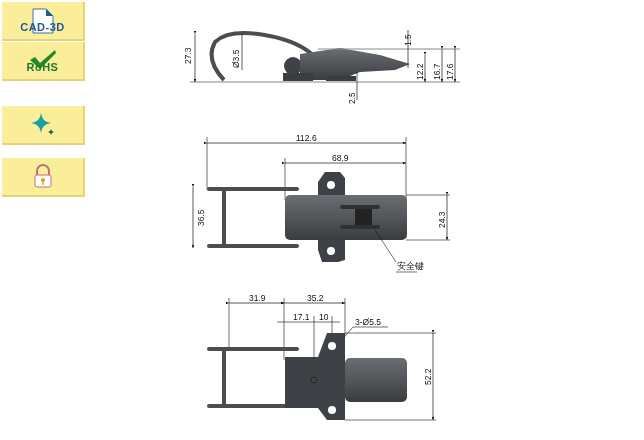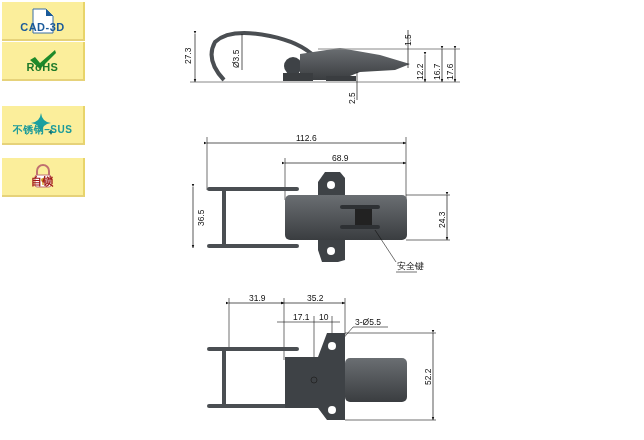--- a/index.html
+++ b/index.html
@@ -26,30 +26,28 @@
     <svg width="30" height="22" viewBox="0 0 30 22">
       <path d="M2 12 L7 9 L12 15 L27 2 L28 5 L12 21 Z" fill="#1e8a2a"></path>
     </svg>
     <span class="lbl" style="color:#1e7a2a">RoHS</span>
   </div>
   <div class="badge" style="top:106px">
     <svg width="26" height="24" viewBox="0 0 26 24">
       <path d="M11 1 Q12 10 21 11 Q12 12 11 21 Q10 12 1 11 Q10 10 11 1 Z" fill="#1aa0a0"></path>
       <path d="M21 17 L22 19 L24 20 L22 21 L21 23 L20 21 L18 20 L20 19 Z" fill="#116666"></path>
     </svg>
-    <span class="lbl" style="color:#1a9a9a;font-size:10px">不锈钢–SUS</span>
   </div>
   <div class="badge" style="top:158px">
     <svg width="20" height="24" viewBox="0 0 20 24">
       <path d="M4 11 V7 A6 6 0 0 1 16 7 V11" fill="none" stroke="#c07070" stroke-width="2"></path>
       <rect x="2" y="11" width="16" height="12" rx="2" fill="#fff" stroke="#c07070" stroke-width="1"></rect>
       <circle cx="10" cy="16" r="2" fill="#d4a020"></circle>
       <rect x="9.3" y="17" width="1.4" height="4" fill="#d4a020"></rect>
     </svg>
-    <span class="lbl" style="color:#a01818">自锁</span>
   </div>
 </div>
 
 <svg class="drawing" width="644" height="440" viewBox="0 0 644 440">
   <defs>
     <marker id="ar" markerWidth="6" markerHeight="6" refX="5" refY="3" orient="auto">
         <path d="M0,1 L5,3 L0,5 Z" fill="#111"></path>
       </marker>
     <linearGradient id="metal" x1="0" y1="0" x2="0" y2="1">
       <stop offset="0" stop-color="#6a6e72"></stop>

